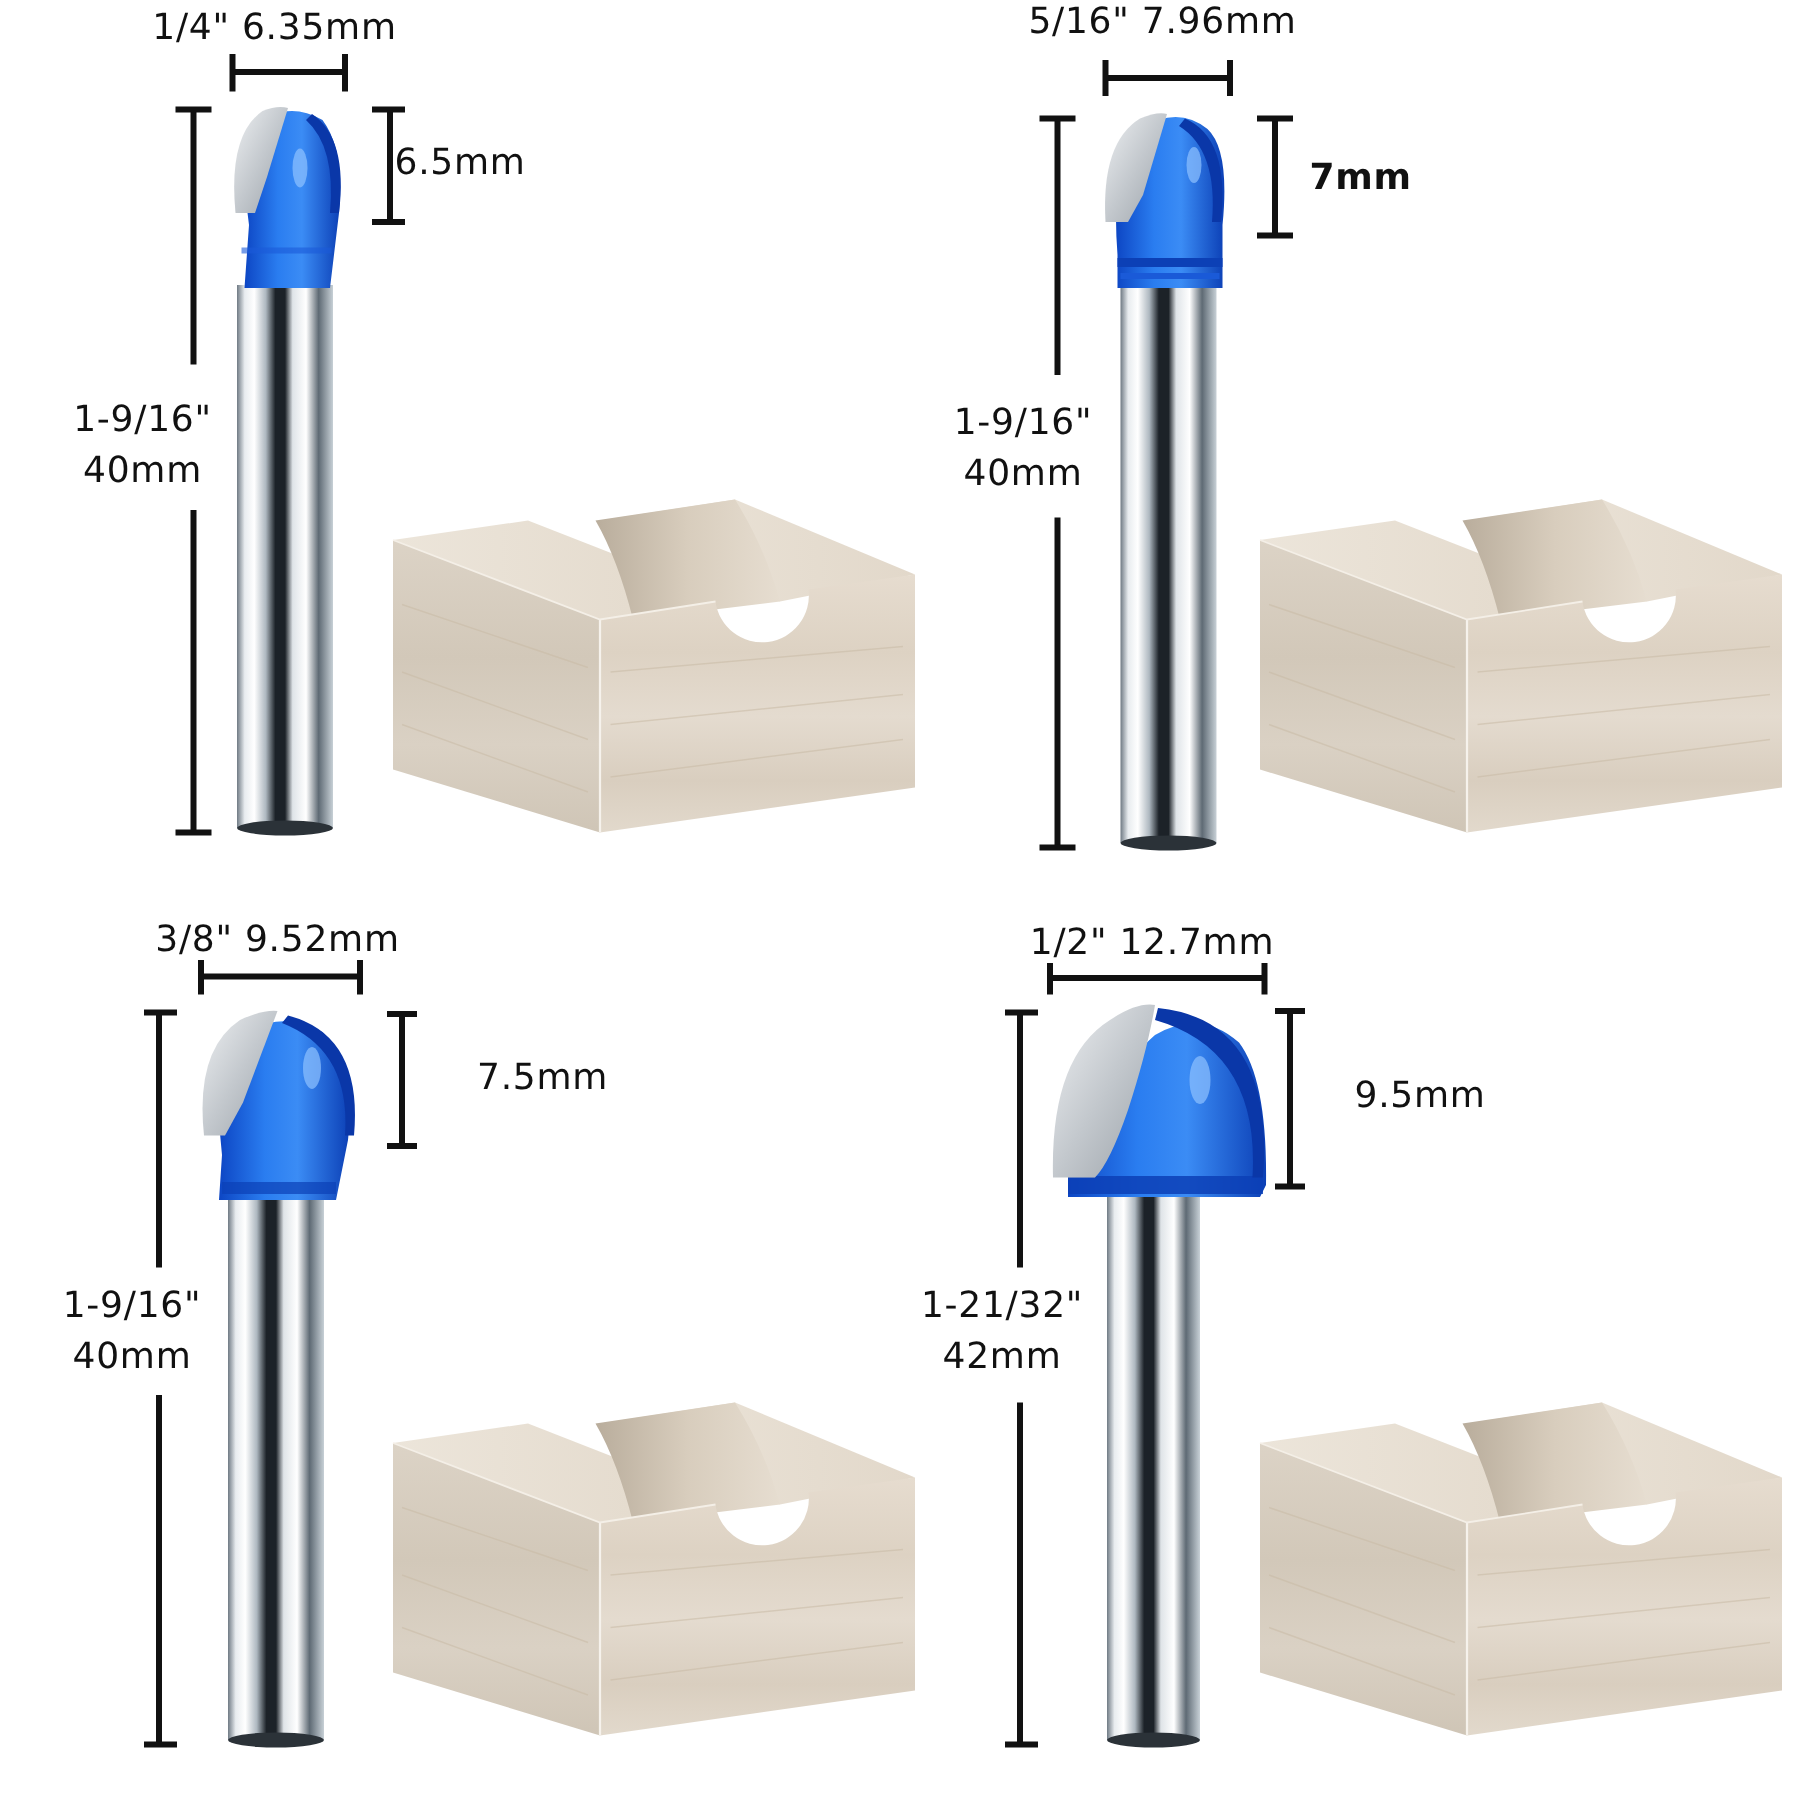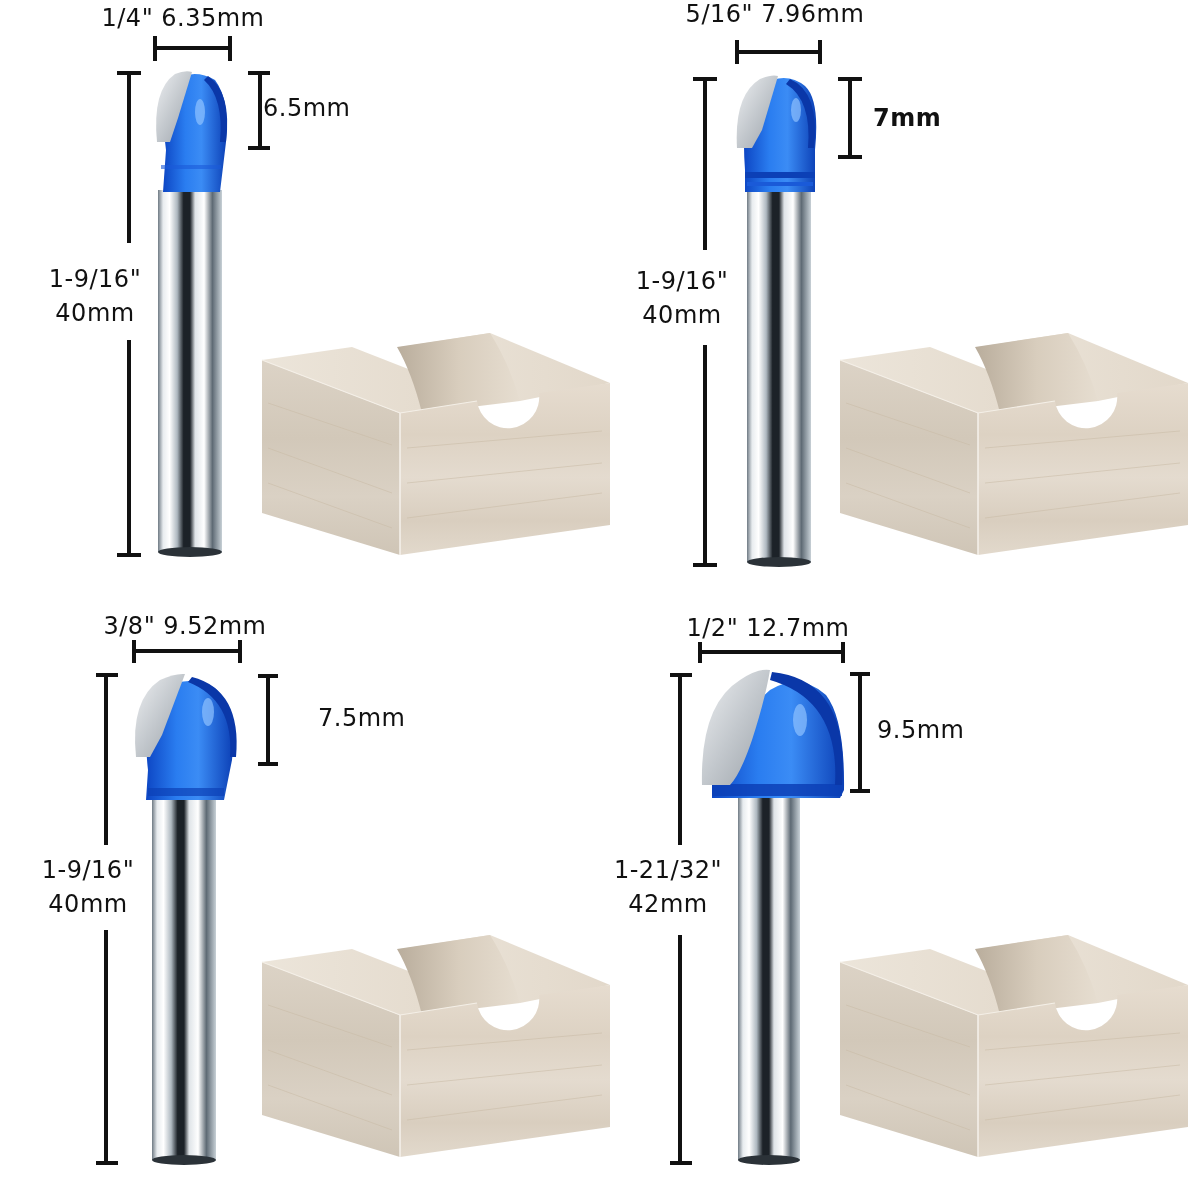--- a/index.html
+++ b/index.html
@@ -216,17 +216,17 @@
 </div>
 
 <div class="lbl c" style="left:185px; top:614px;">3/8"  9.52mm</div>
 <div class="lbl" style="left:290px; top:706px;margin-left:28px;">7.5mm</div>
 <div class="lbl2" style="left:88px; top:853px;">
   <div>1-9/16"</div>
   <div>40mm</div>
 </div>
 
 <div class="lbl c" style="left:768px; top:616px;">1/2"  12.7mm</div>
-<div class="lbl" style="left:877px; top:718px;">9.5mm</div>
+<div class="lbl" style="left:903px; top:718px;">9.5mm</div>
 <div class="lbl2" style="left:668px; top:853px;">
   <div>1-21/32"</div>
   <div>42mm</div>
 </div>
 
 </body></html>

